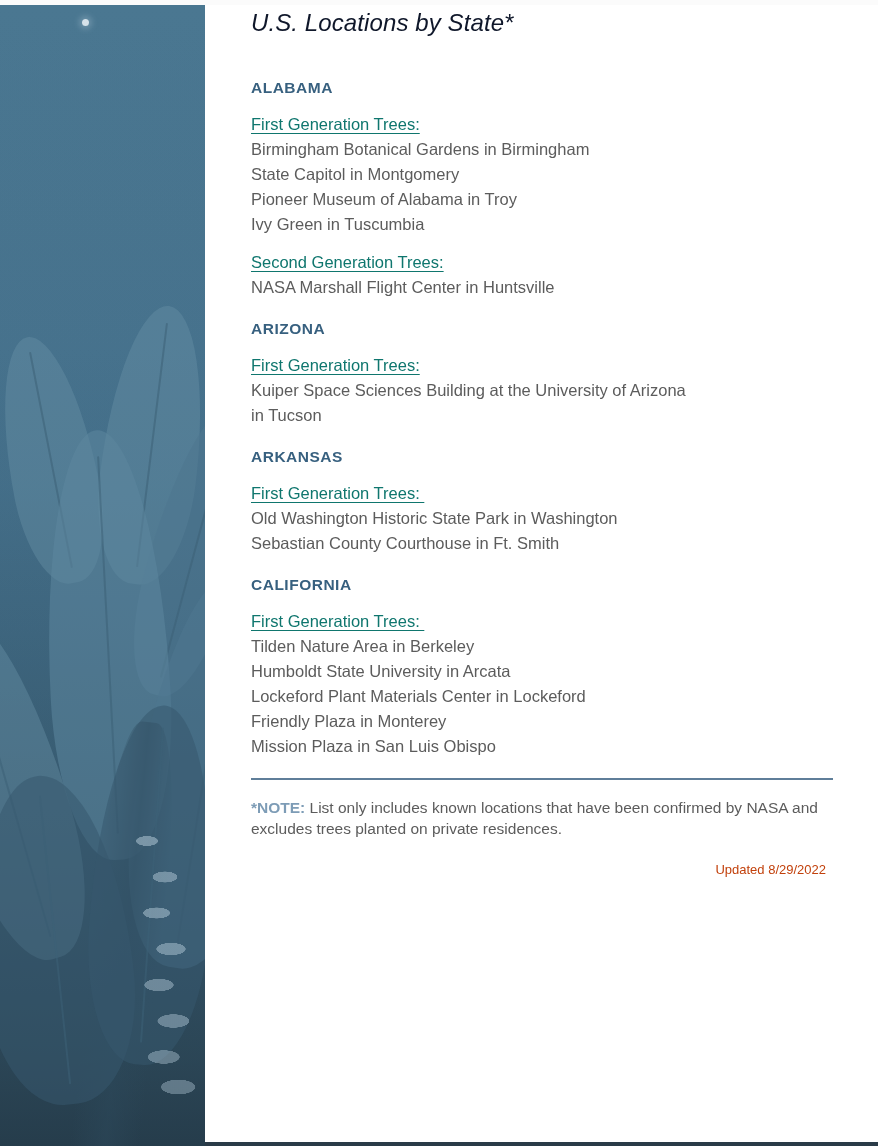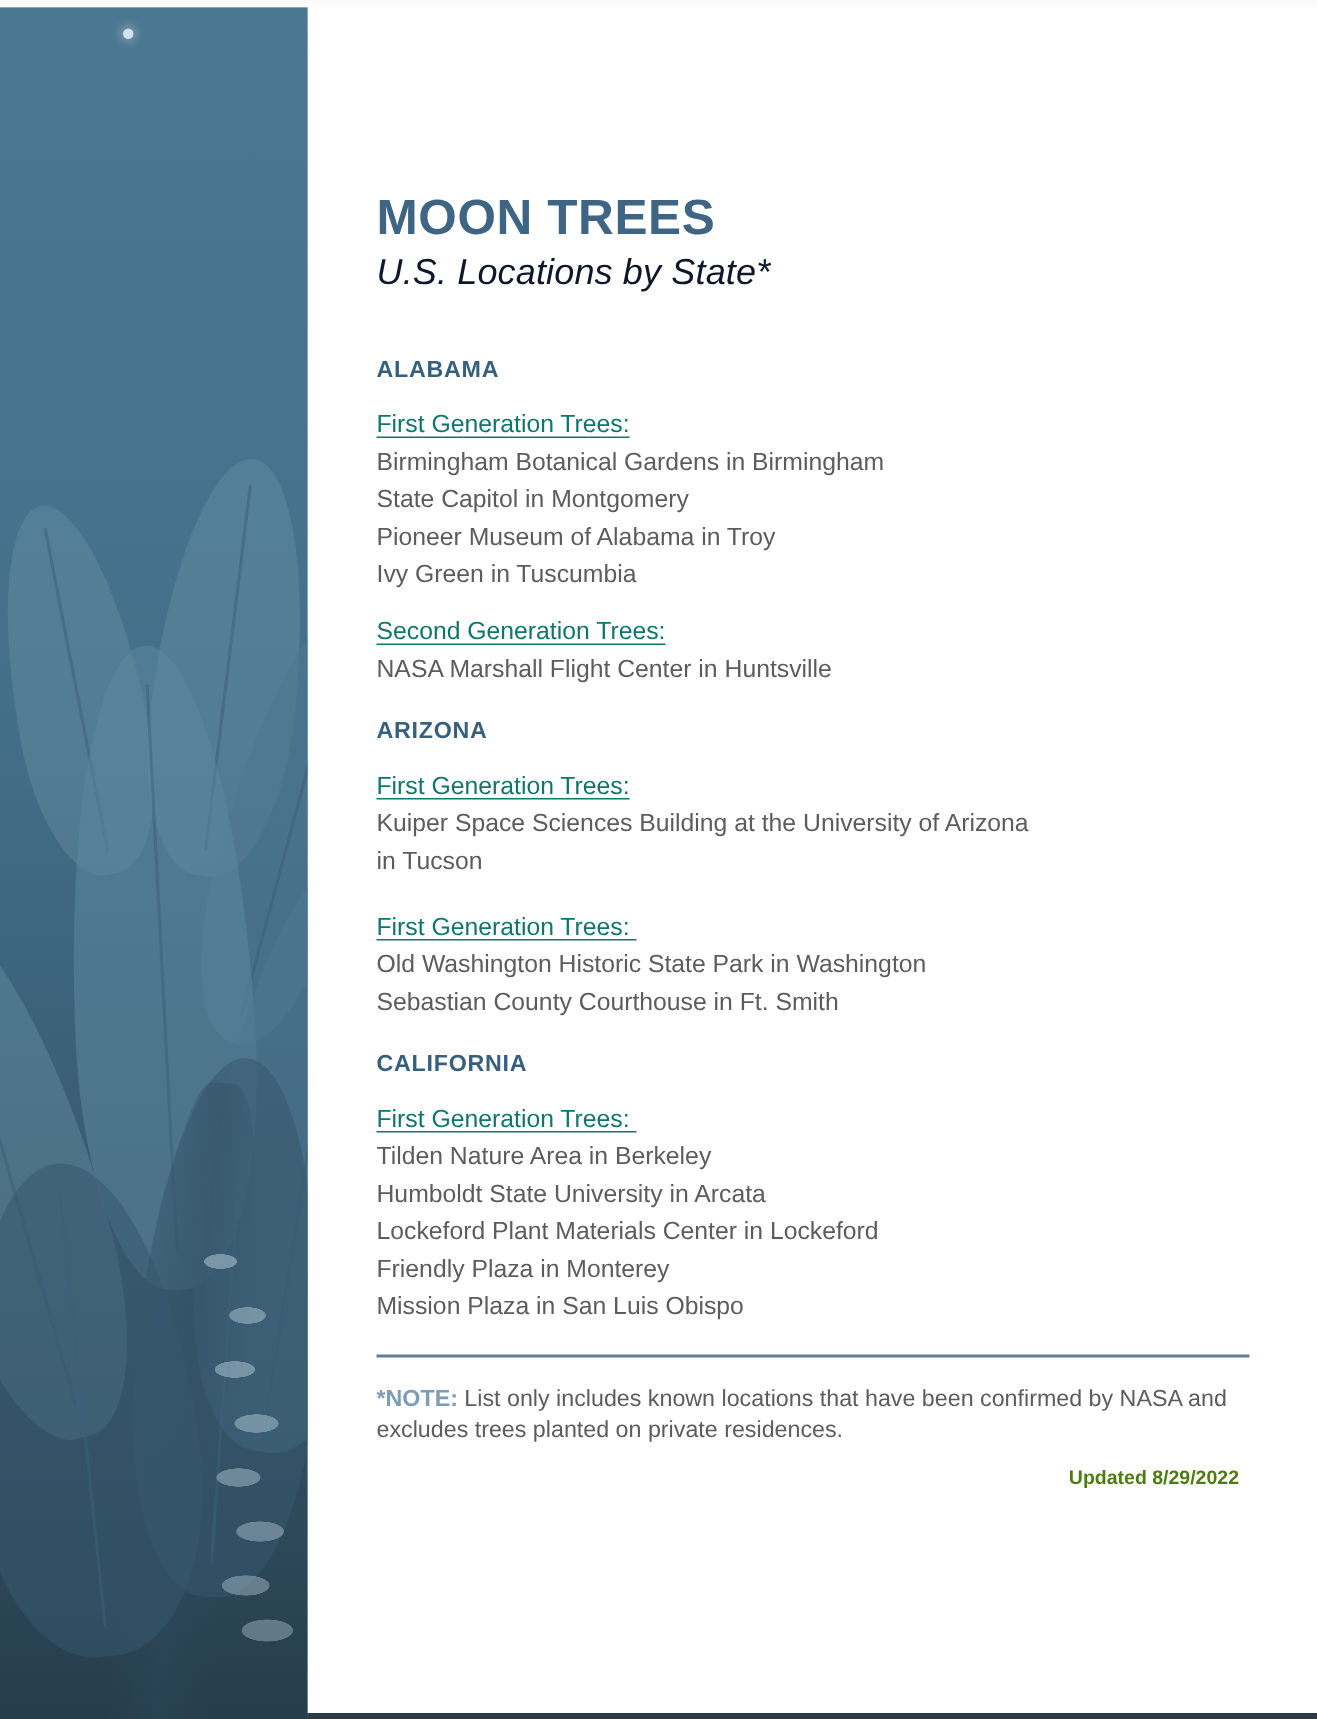--- a/index.html
+++ b/index.html
@@ -189,27 +189,26 @@
     line-height: 21px;
     color: #5c5c5c;
     max-width: 576px;
   }
   .note-label {
     font-weight: bold;
     color: #7d9cb6;
   }
 
   .updated {
-    margin-top: 13px;
+    margin-top: 23px;
     text-align: right;
     font-size: 13px;
     line-height: 16px;
-    color: #4d7c0f;
+    color: #c2410c;
     width: 575px;
-    font-weight: bold;
   }
 </style>
 </head>
 <body>
 
 <div class="page">
 
   <div class="side-panel">
     <div class="photo"></div>
     <div class="leaf v3 l4"></div>
@@ -220,21 +219,20 @@
     <div class="leaf v3 l3"></div>
     <div class="trunk"></div>
     <div class="leaf dark l7"></div>
     <div class="leaf dark l8"></div>
     <div class="frond"></div>
     <div class="moon"></div>
   </div>
 
   <div class="content">
 
-    <h1 class="doc-title">MOON TREES</h1>
     <h2 class="doc-subtitle">U.S. Locations by State*</h2>
 
     <div class="states">
         <div class="state-block">
           <div class="state-name">ALABAMA</div>
           <div class="gen-group">
             <div class="gen-label">First Generation Trees:</div>
             <div class="location">Birmingham Botanical Gardens in Birmingham</div>
             <div class="location">State Capitol in Montgomery</div>
             <div class="location">Pioneer Museum of Alabama in Troy</div>
@@ -247,20 +245,21 @@
         </div>
         <div class="state-block">
           <div class="state-name">ARIZONA</div>
           <div class="gen-group">
             <div class="gen-label">First Generation Trees:</div>
             <div class="location">Kuiper Space Sciences Building at the University of Arizona</div>
             <div class="location">in Tucson</div>
           </div>
         </div>
         <div class="state-block">
+          <div class="state-name">ARKANSAS</div>
           <div class="gen-group">
             <div class="gen-label">First Generation Trees: </div>
             <div class="location">Old Washington Historic State Park in Washington</div>
             <div class="location">Sebastian County Courthouse in Ft. Smith</div>
           </div>
         </div>
         <div class="state-block">
           <div class="state-name">CALIFORNIA</div>
           <div class="gen-group">
             <div class="gen-label">First Generation Trees: </div>

